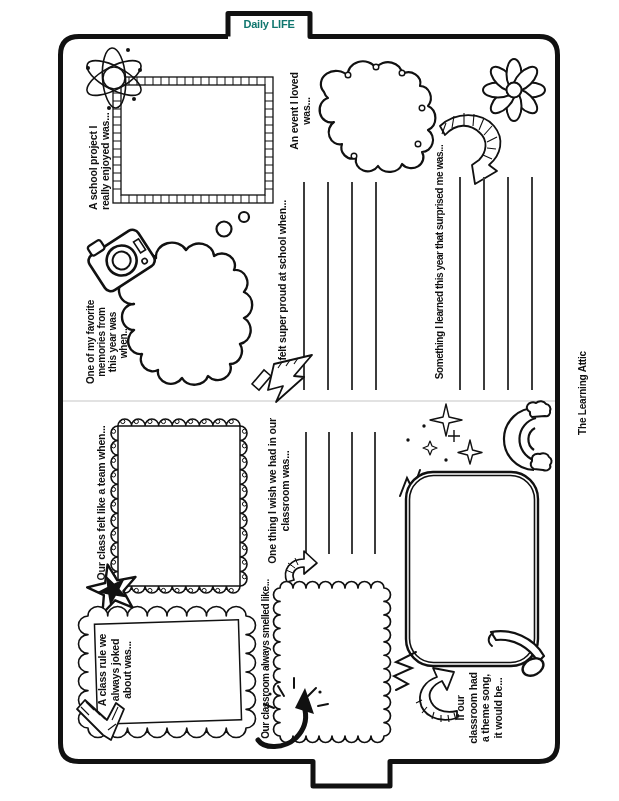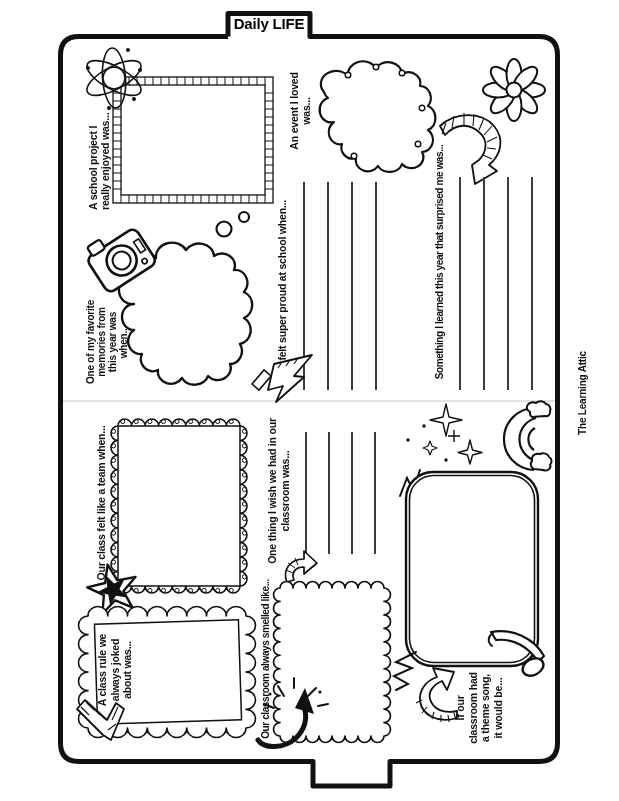--- a/index.html
+++ b/index.html
@@ -11,21 +11,21 @@
           font-weight:bold;font-size:10.5px;line-height:12px;letter-spacing:-0.2px;
           white-space:pre-line;text-align:center;color:#111;}
   .ta-left{align-items:flex-start;text-align:left;}
   .lh11{line-height:11px;font-size:10px;}
   .lh125{line-height:12.5px;}
   .lh13{line-height:13px;}
   .small{font-size:10px;letter-spacing:-0.4px;}
   .wline{position:absolute;width:1.6px;background:#3c3c3c;}
   .tabtitle{position:absolute;left:228px;top:12px;width:82px;height:23px;
             display:flex;align-items:center;justify-content:center;
-            font-weight:bold;font-size:15px;letter-spacing:-0.2px;color:#000000;}
+            font-weight:bold;font-size:11px;letter-spacing:-0.2px;color:#0f766e;}
   svg{display:block;}
 </style>
 </head>
 <body>
 
 <div class="sheet">
 
   <svg class="abs" style="left:0;top:0" width="619" height="801" viewBox="0 0 619 801">
     <path d="M 228,36.5 L 228,13.5 L 310,13.5 L 310,36.5 L 539,36.5 Q 557.5,36.5 557.5,55 L 557.5,743 Q 557.5,761.5 539,761.5 L 390,761.5 L 390,786 L 313,786 L 313,761.5 L 79,761.5 Q 60.5,761.5 60.5,743 L 60.5,55 Q 60.5,36.5 79,36.5 L 228,36.5" fill="none" stroke="#111" stroke-width="5" stroke-linejoin="round"></path>
     <line x1="63" y1="401" x2="555" y2="401" stroke="#c6c6c6" stroke-width="1.2"></line>

